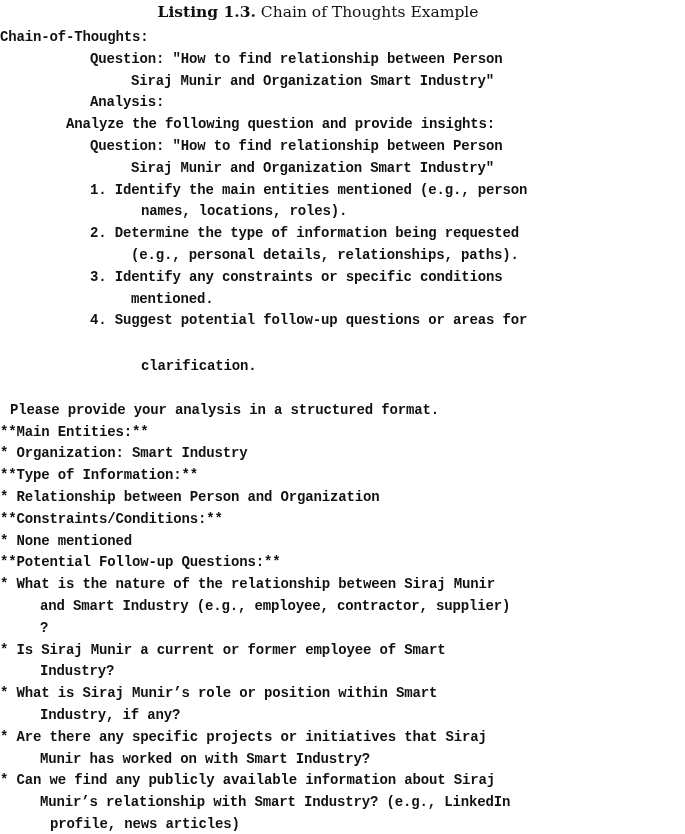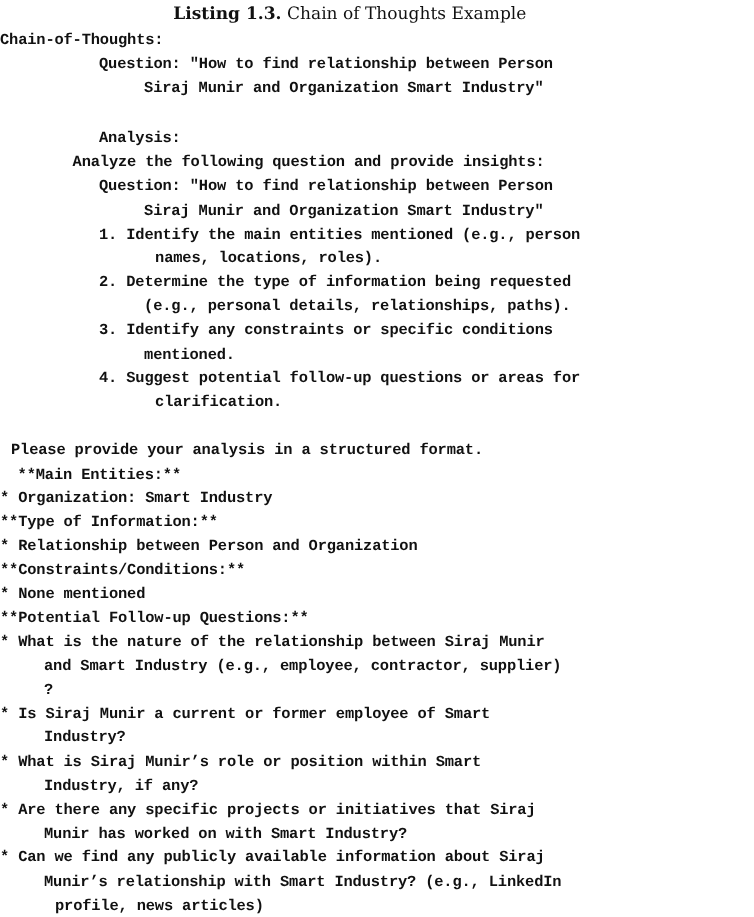--- a/index.html
+++ b/index.html
@@ -48,35 +48,35 @@
 <body>
 
 <div class="caption">
   <span class="label">Listing 1.3.</span><span> Chain of Thoughts Example</span>
 </div>
 
 <div class="listing" id="listing">
     <div class="line" style="padding-left: 0px;">Chain-of-Thoughts:</div>
     <div class="line" style="padding-left: 90px;">Question: "How to find relationship between Person</div>
     <div class="line" style="padding-left: 131px;">Siraj Munir and Organization Smart Industry"</div>
-    <div class="line" style="padding-left: 90px; margin-top: 24px;">Analysis:</div>
+    <div class="line" style="padding-left: 90px;">Analysis:</div>
     <div class="line" style="padding-left: 66px;">Analyze the following question and provide insights:</div>
     <div class="line" style="padding-left: 90px;">Question: "How to find relationship between Person</div>
     <div class="line" style="padding-left: 131px;">Siraj Munir and Organization Smart Industry"</div>
     <div class="line" style="padding-left: 90px;">1. Identify the main entities mentioned (e.g., person</div>
     <div class="line" style="padding-left: 141px;">names, locations, roles).</div>
     <div class="line" style="padding-left: 90px;">2. Determine the type of information being requested</div>
     <div class="line" style="padding-left: 131px;">(e.g., personal details, relationships, paths).</div>
     <div class="line" style="padding-left: 90px;">3. Identify any constraints or specific conditions</div>
     <div class="line" style="padding-left: 131px;">mentioned.</div>
     <div class="line" style="padding-left: 90px;">4. Suggest potential follow-up questions or areas for</div>
-    <div class="line" style="padding-left: 141px;">clarification.</div>
+    <div class="line" style="padding-left: 141px; margin-top: 24px;">clarification.</div>
     <div class="blank"></div>
     <div class="line" style="padding-left: 10px;">Please provide your analysis in a structured format.</div>
-    <div class="line" style="padding-left: 16px; font-family: Liberation Mono, monospace;">**Main Entities:**</div>
+    <div class="line" style="padding-left: 0px; font-family: Liberation Mono, monospace;">**Main Entities:**</div>
     <div class="line" style="padding-left: 0px;">* Organization: Smart Industry</div>
     <div class="line" style="padding-left: 0px;">**Type of Information:**</div>
     <div class="line" style="padding-left: 0px;">* Relationship between Person and Organization</div>
     <div class="line" style="padding-left: 0px;">**Constraints/Conditions:**</div>
     <div class="line" style="padding-left: 0px;">* None mentioned</div>
     <div class="line" style="padding-left: 0px;">**Potential Follow-up Questions:**</div>
     <div class="line" style="padding-left: 0px;">* What is the nature of the relationship between Siraj Munir</div>
     <div class="line" style="padding-left: 40px;">and Smart Industry (e.g., employee, contractor, supplier)</div>
     <div class="line" style="padding-left: 40px;">?</div>
     <div class="line" style="padding-left: 0px;">* Is Siraj Munir a current or former employee of Smart</div>

